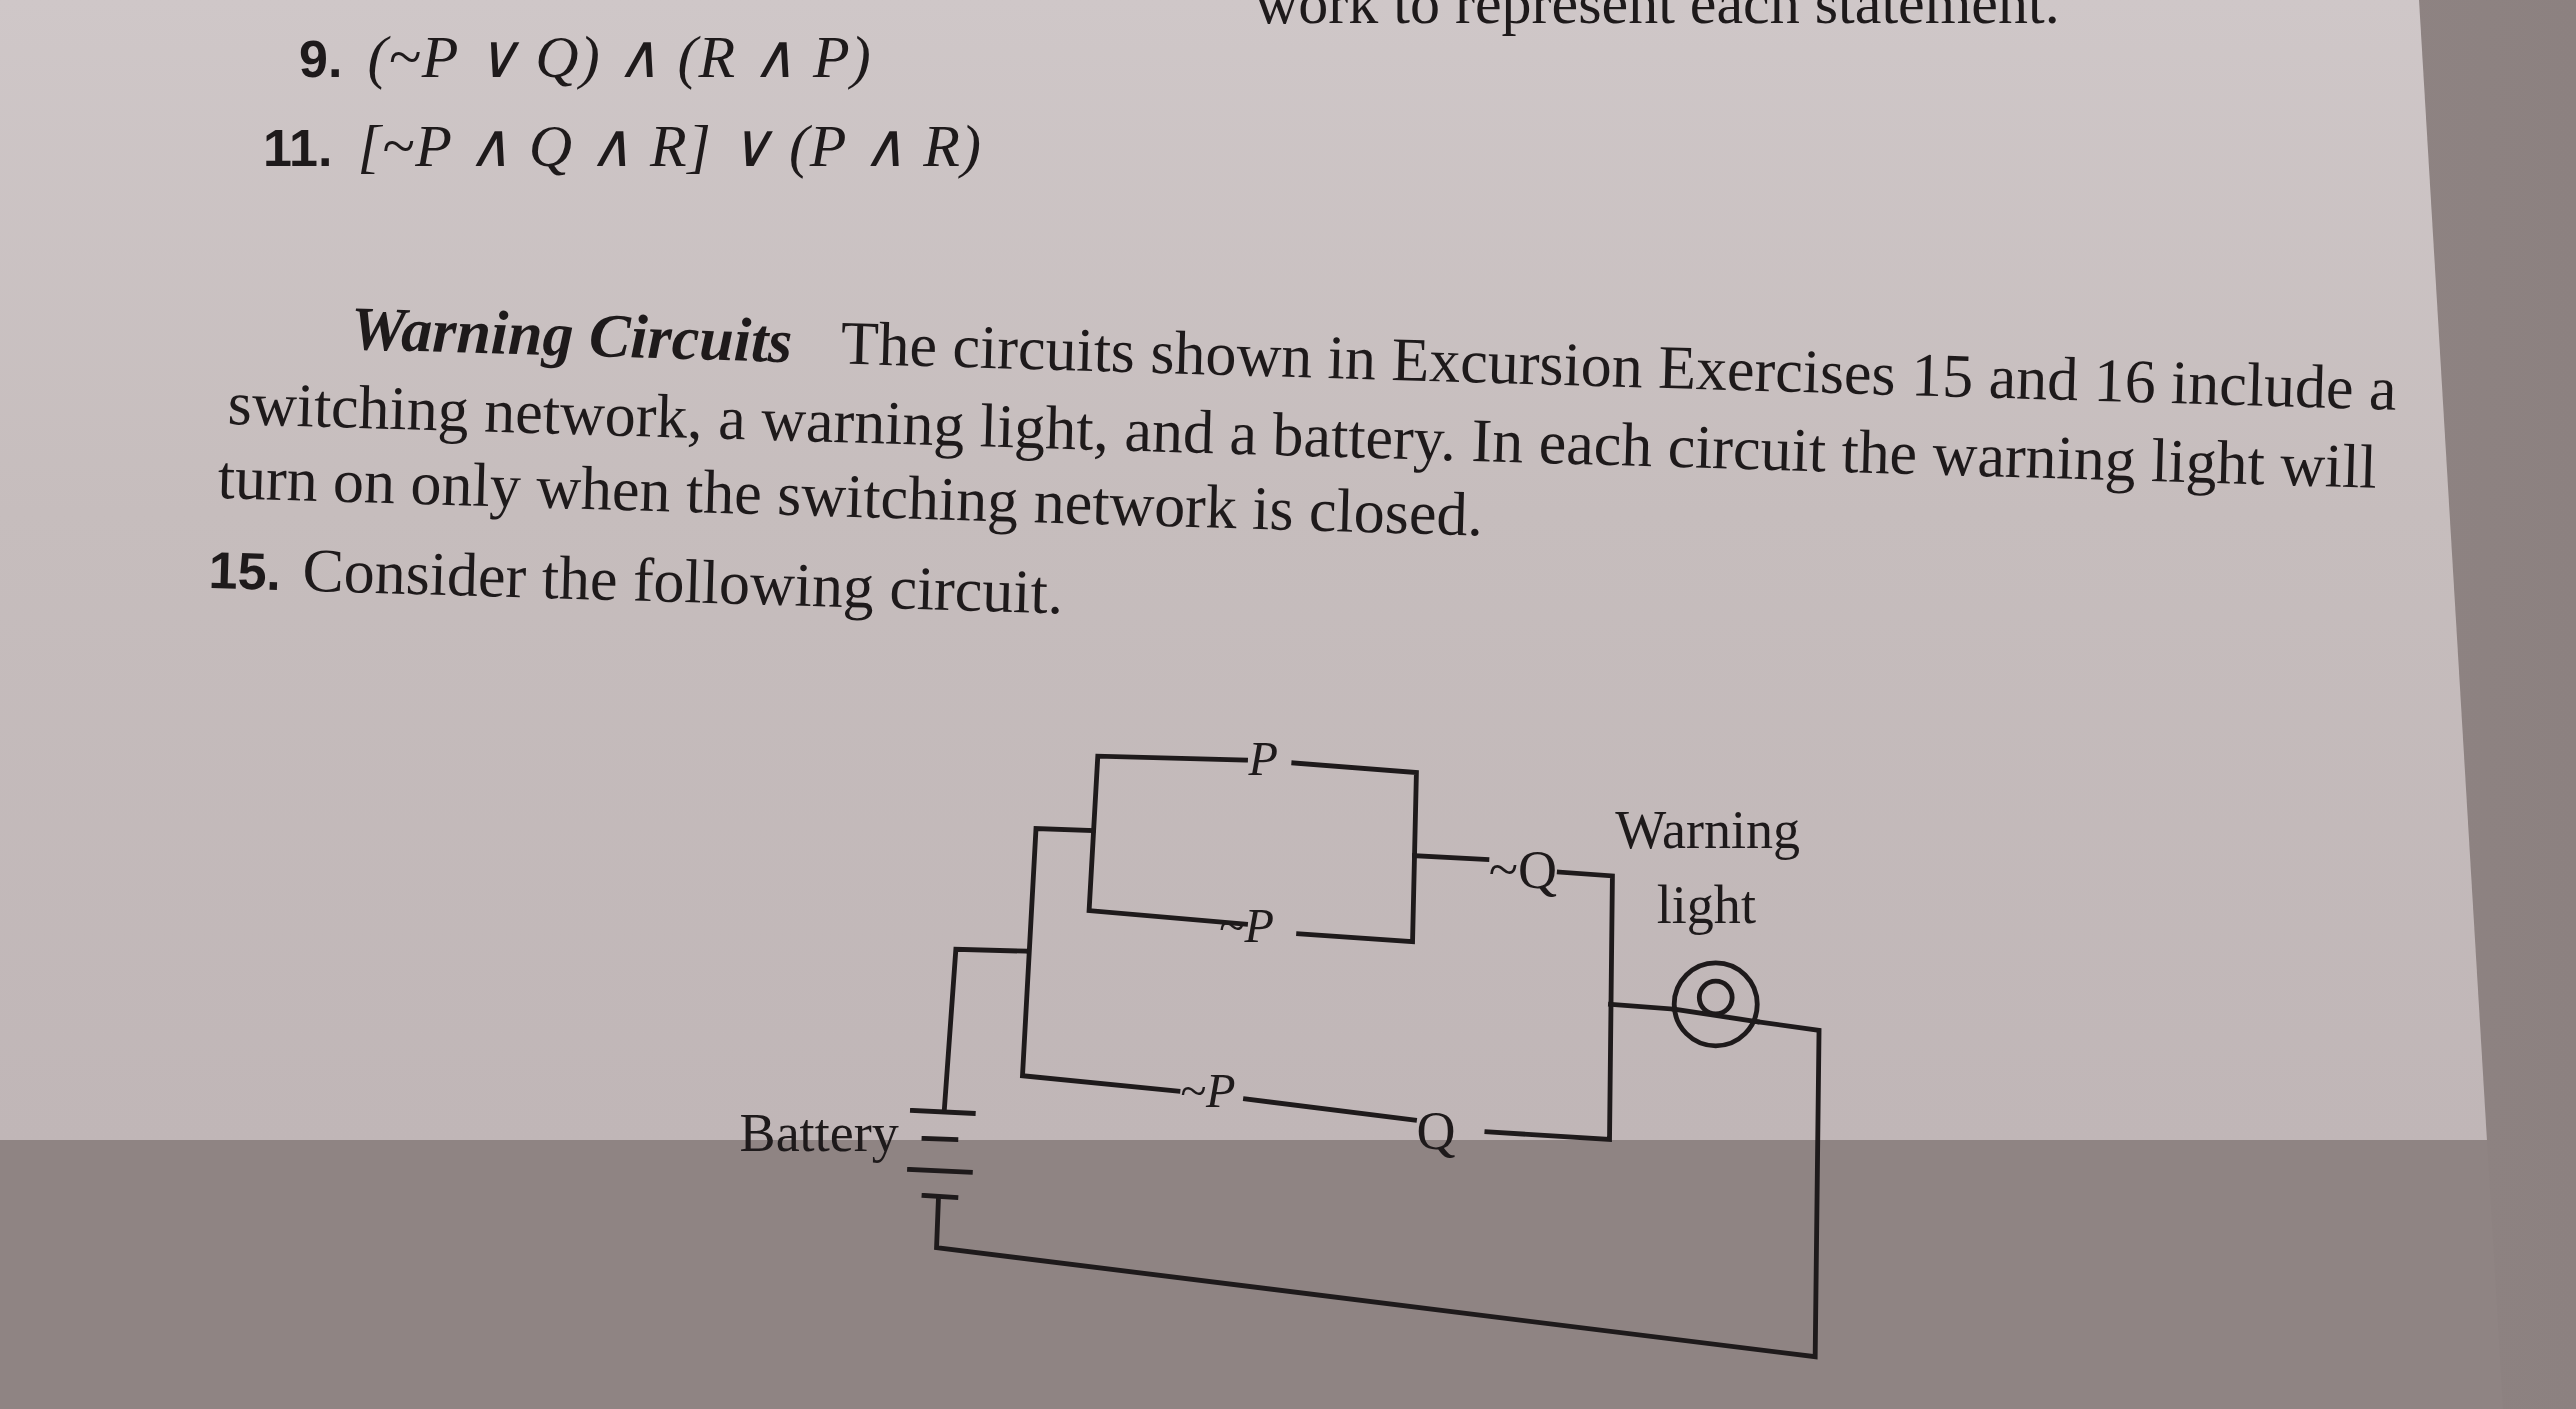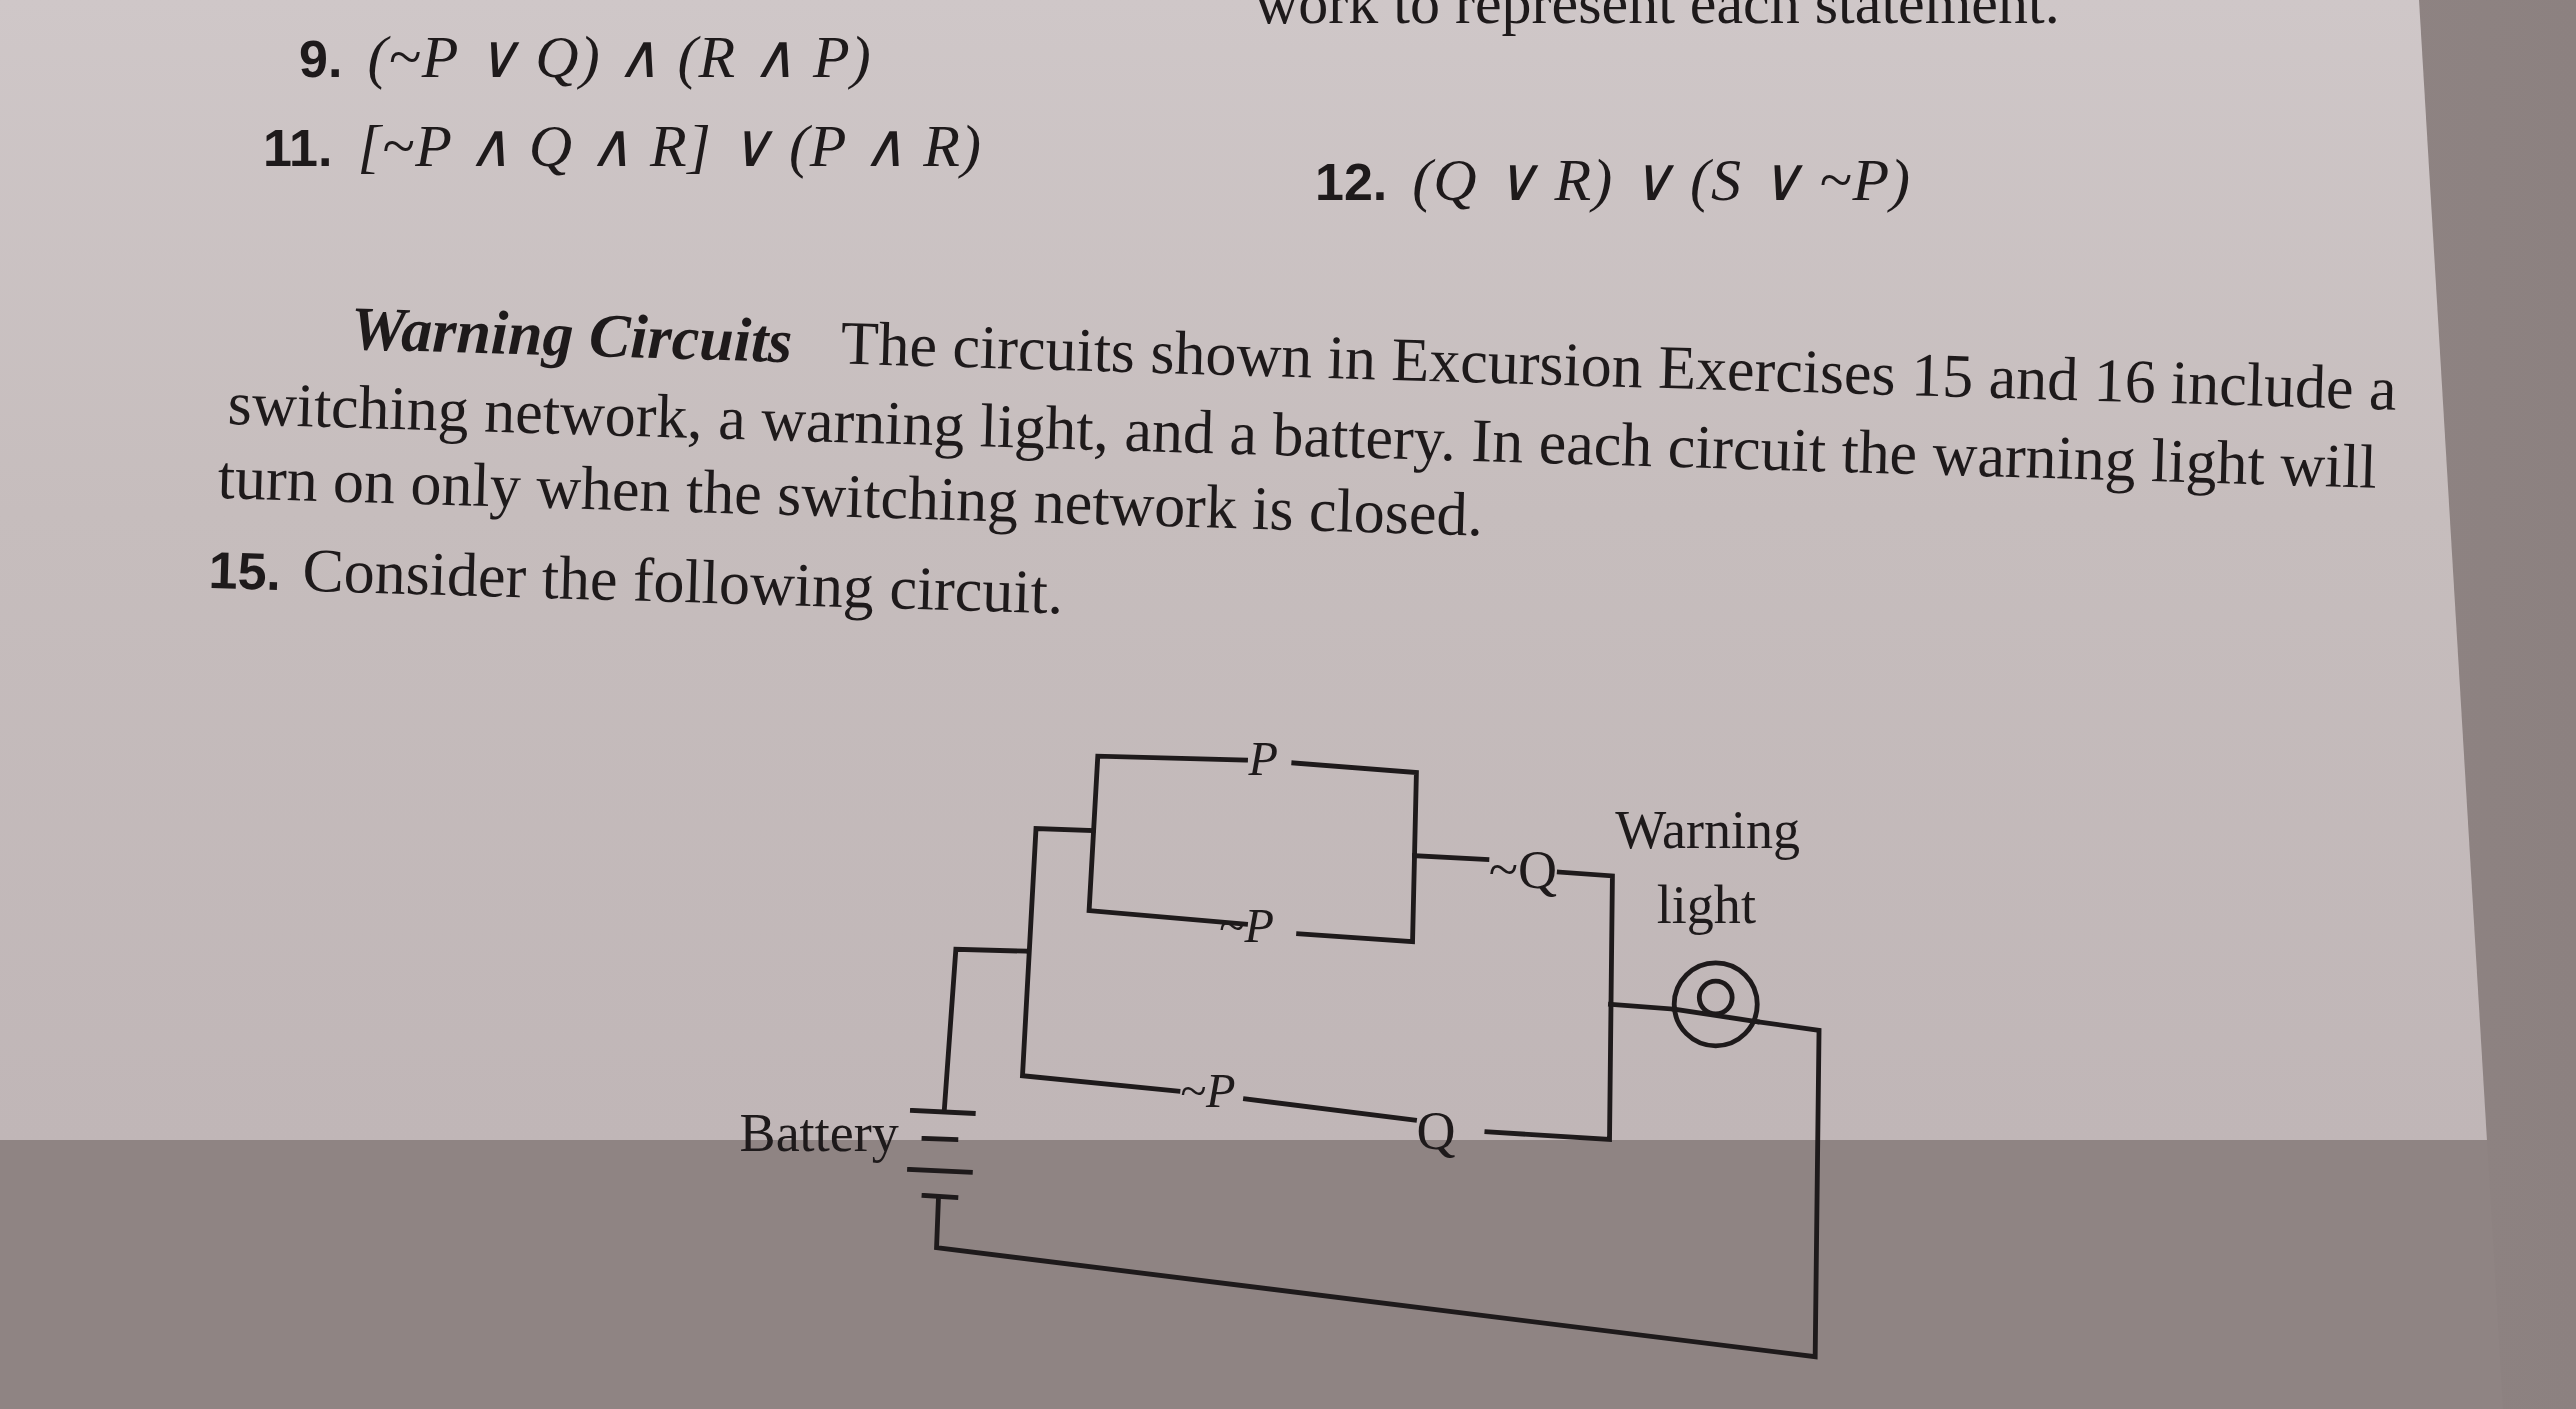--- a/index.html
+++ b/index.html
@@ -38,24 +38,20 @@
 
   <div class="t" style="left:299px; top:27px;">
     <span class="num">9.</span>
     <span class="expr" style="margin-left:21px;">(~P ∨ Q) ∧ (R ∧ P)</span>
   </div>
   <div class="t" style="left:263px; top:116px;">
     <span class="num">11.</span>
     <span class="expr" style="margin-left:21px;">[~P ∧ Q ∧ R] ∨ (P ∧ R)</span>
   </div>
 
-  <div class="t" style="left:1315px; top:150px;">
-    <span class="num">12.</span>
-    <span class="expr" style="margin-left:21px;">(Q ∨ R) ∨ (S ∨ ~P)</span>
-  </div>
 
   <div class="t para" style="left:350px; top:297px; transform: rotate(1.7deg);">
     <i>Warning Circuits</i>
     <span style="margin-left:33px;">The circuits shown in Excursion Exercises 15 and 16 include a</span>
   </div>
   <div class="t para" style="left:227px; top:372px; transform: rotate(1.7deg);">switching network, a warning light, and a battery. In each circuit the warning light will</div>
   <div class="t para" style="left:217px; top:446px; transform: rotate(1.7deg);">turn on only when the switching network is closed.</div>
 
   <div class="t" style="left:208px; top:536px; transform: rotate(1.7deg); transform-origin:left bottom;">
     <span class="num">15.</span>

